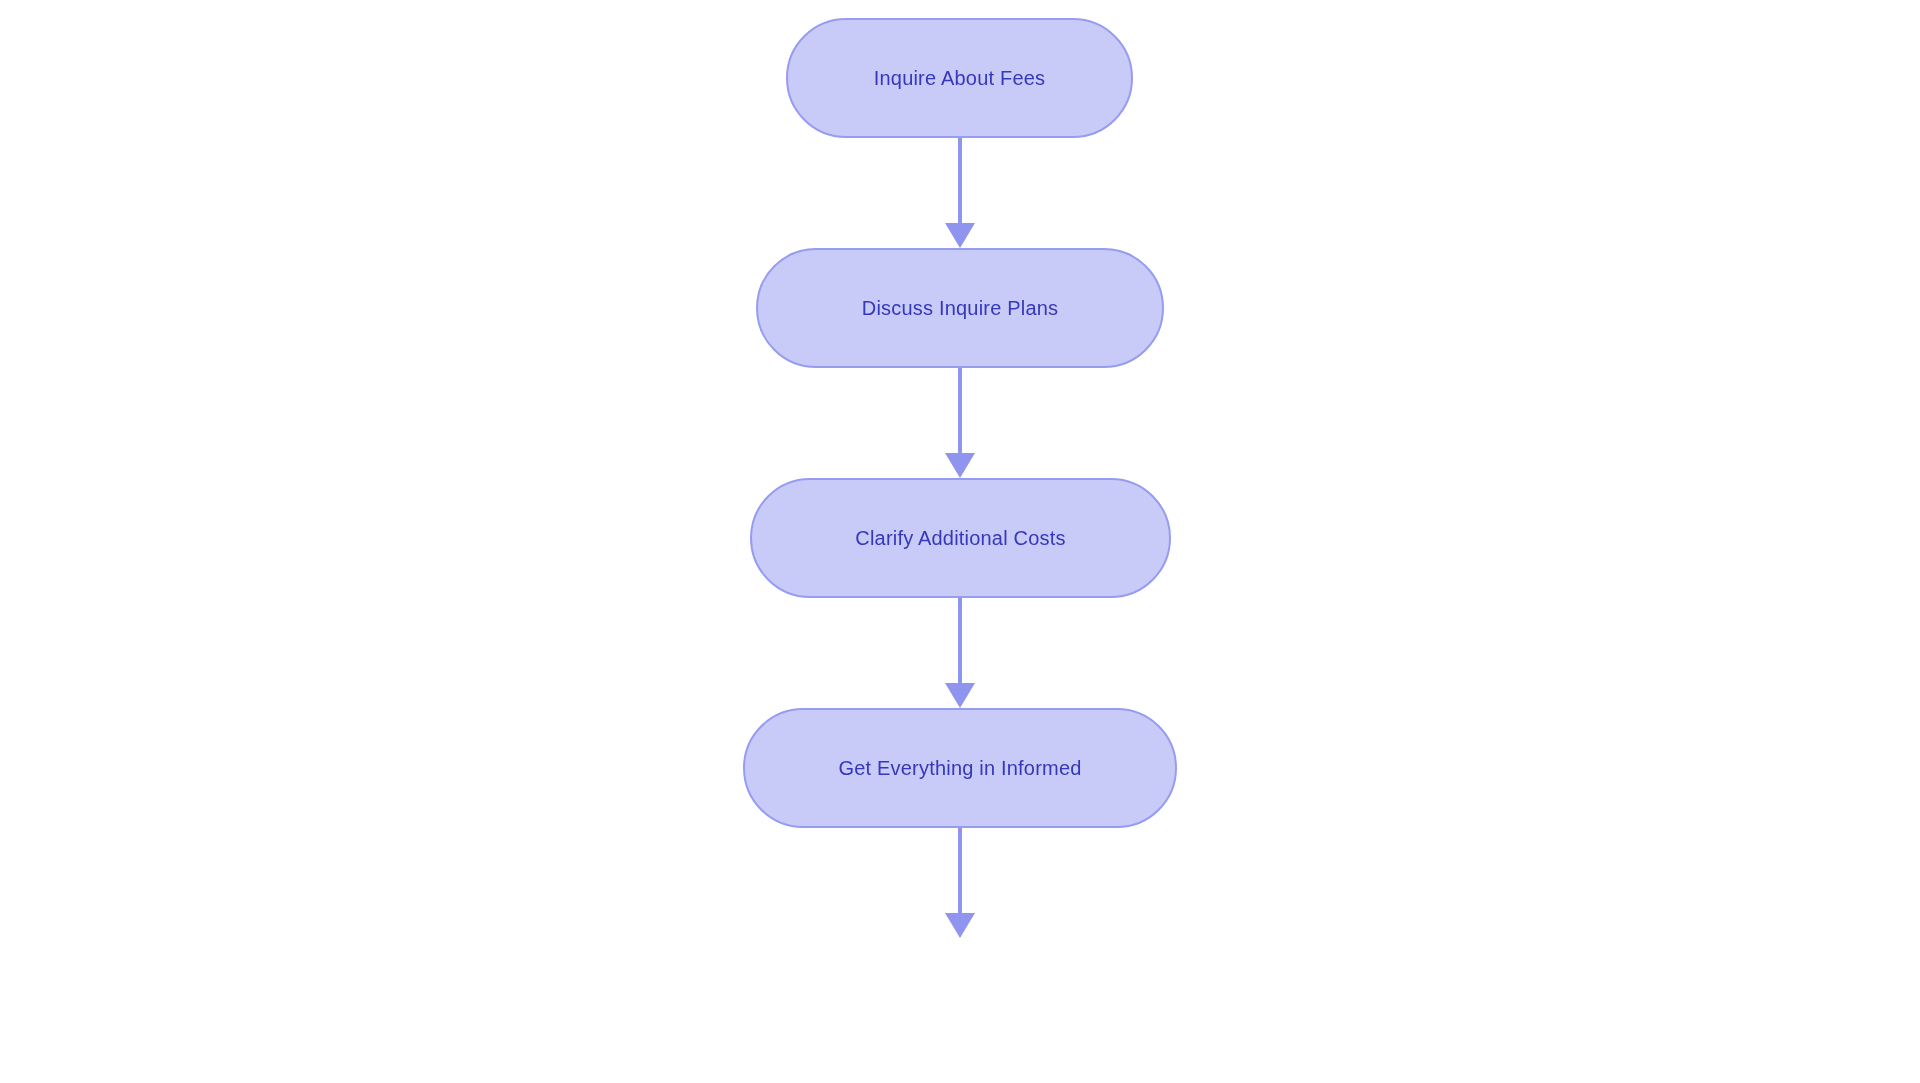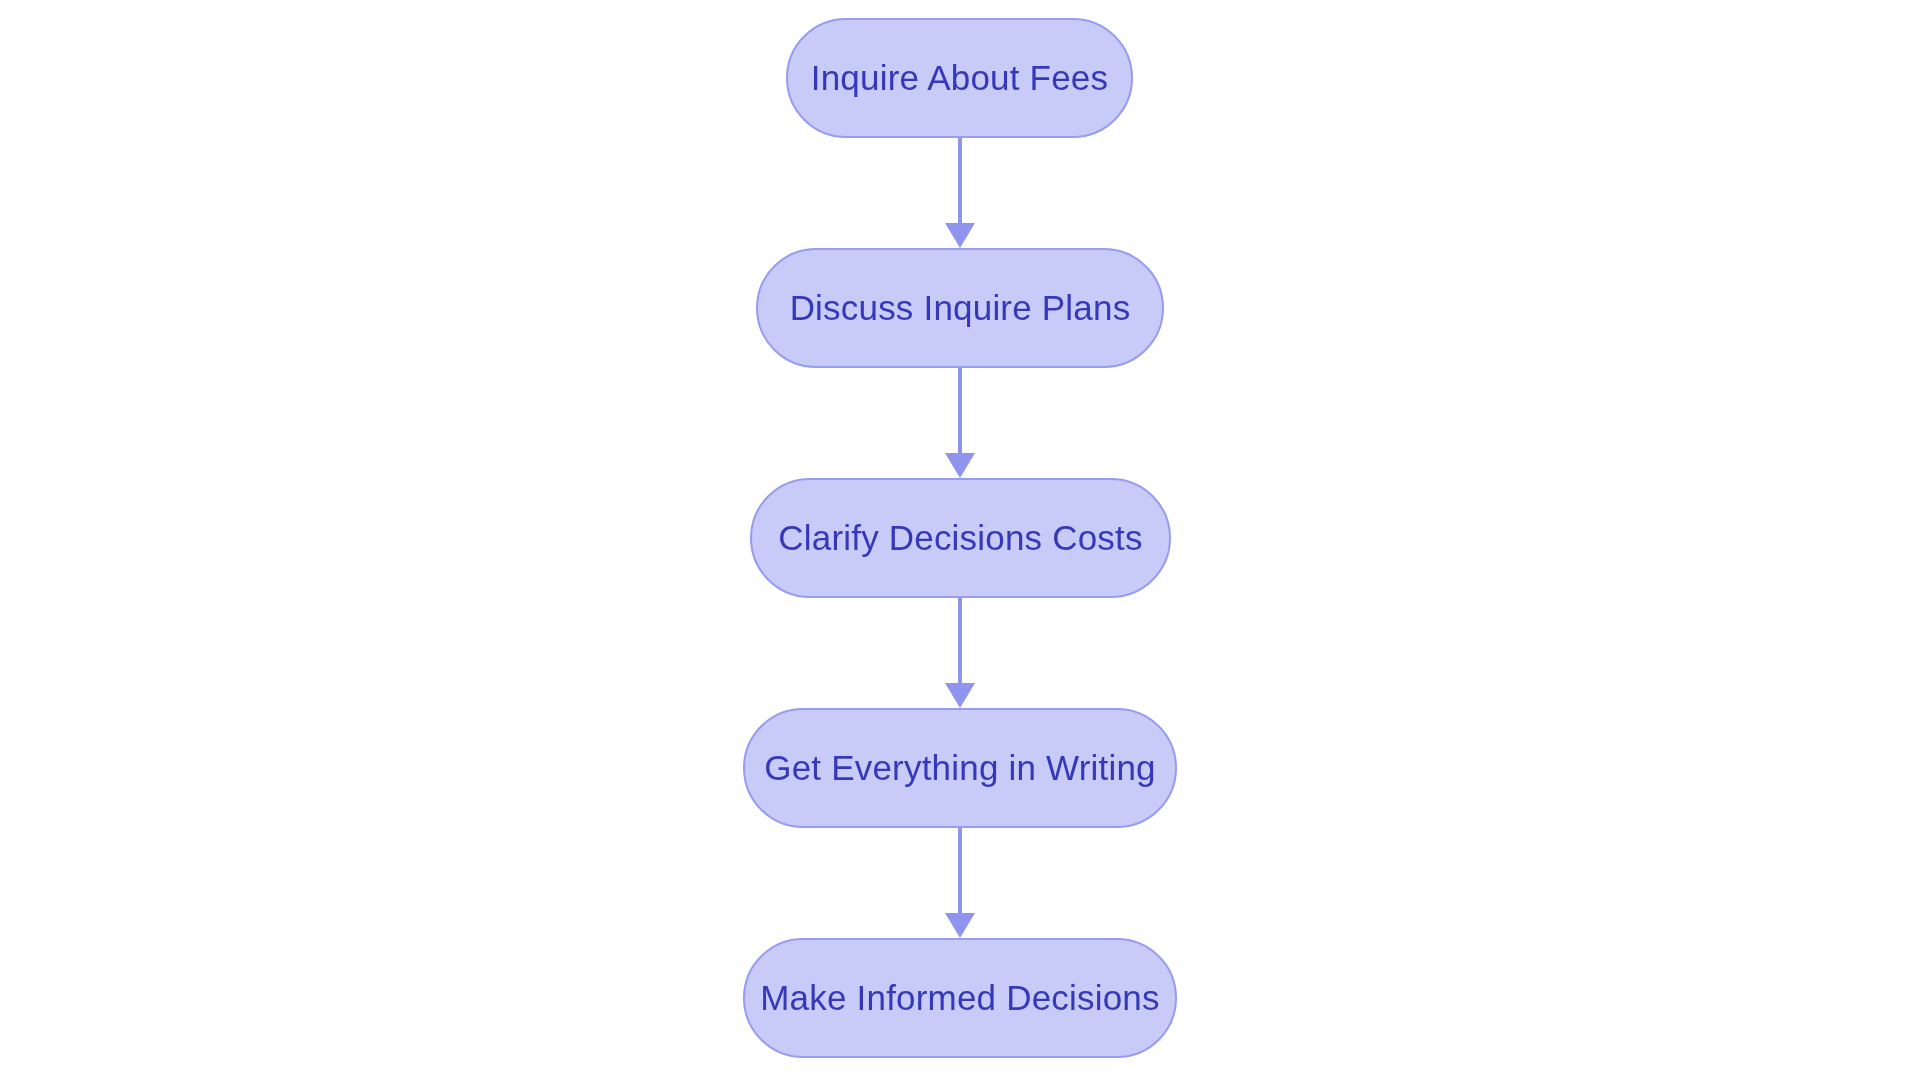--- a/index.html
+++ b/index.html
@@ -24,21 +24,21 @@
   .node {
     position: absolute;
     height: 120px;
     border-radius: 60px;
     background: var(--node-fill);
     border: 2px solid var(--node-border);
     display: flex;
     align-items: center;
     justify-content: center;
     color: var(--text-color);
-    font-size: 35px;
+    font-size: 20px;
     font-weight: 500;
     letter-spacing: 0.2px;
     white-space: nowrap;
   }
   .n1 { left: 786px; top: 18px;  width: 347px; }
   .n2 { left: 756px; top: 248px; width: 408px; }
   .n3 { left: 750px; top: 478px; width: 421px; }
   .n4 { left: 743px; top: 708px; width: 434px; }
   .n5 { left: 743px; top: 938px; width: 434px; }
 
@@ -84,34 +84,31 @@
   <div class="node n2">
     <span>Discuss Inquire Plans</span>
   </div>
 
   <div class="arrow a2">
     <div class="arrow-line"></div>
     <div class="arrow-head"></div>
   </div>
 
   <div class="node n3">
-    <span>Clarify Decisions Costs</span>
+    <span>Clarify Additional Costs</span>
   </div>
 
   <div class="arrow a3">
     <div class="arrow-line"></div>
     <div class="arrow-head"></div>
   </div>
 
   <div class="node n4">
-    <span>Get Everything in Writing</span>
+    <span>Get Everything in Informed</span>
   </div>
 
   <div class="arrow a4">
     <div class="arrow-line"></div>
     <div class="arrow-head"></div>
   </div>
 
-  <div class="node n5">
-    <span>Make Informed Decisions</span>
-  </div>
 
 </div>
 
 </body></html>

